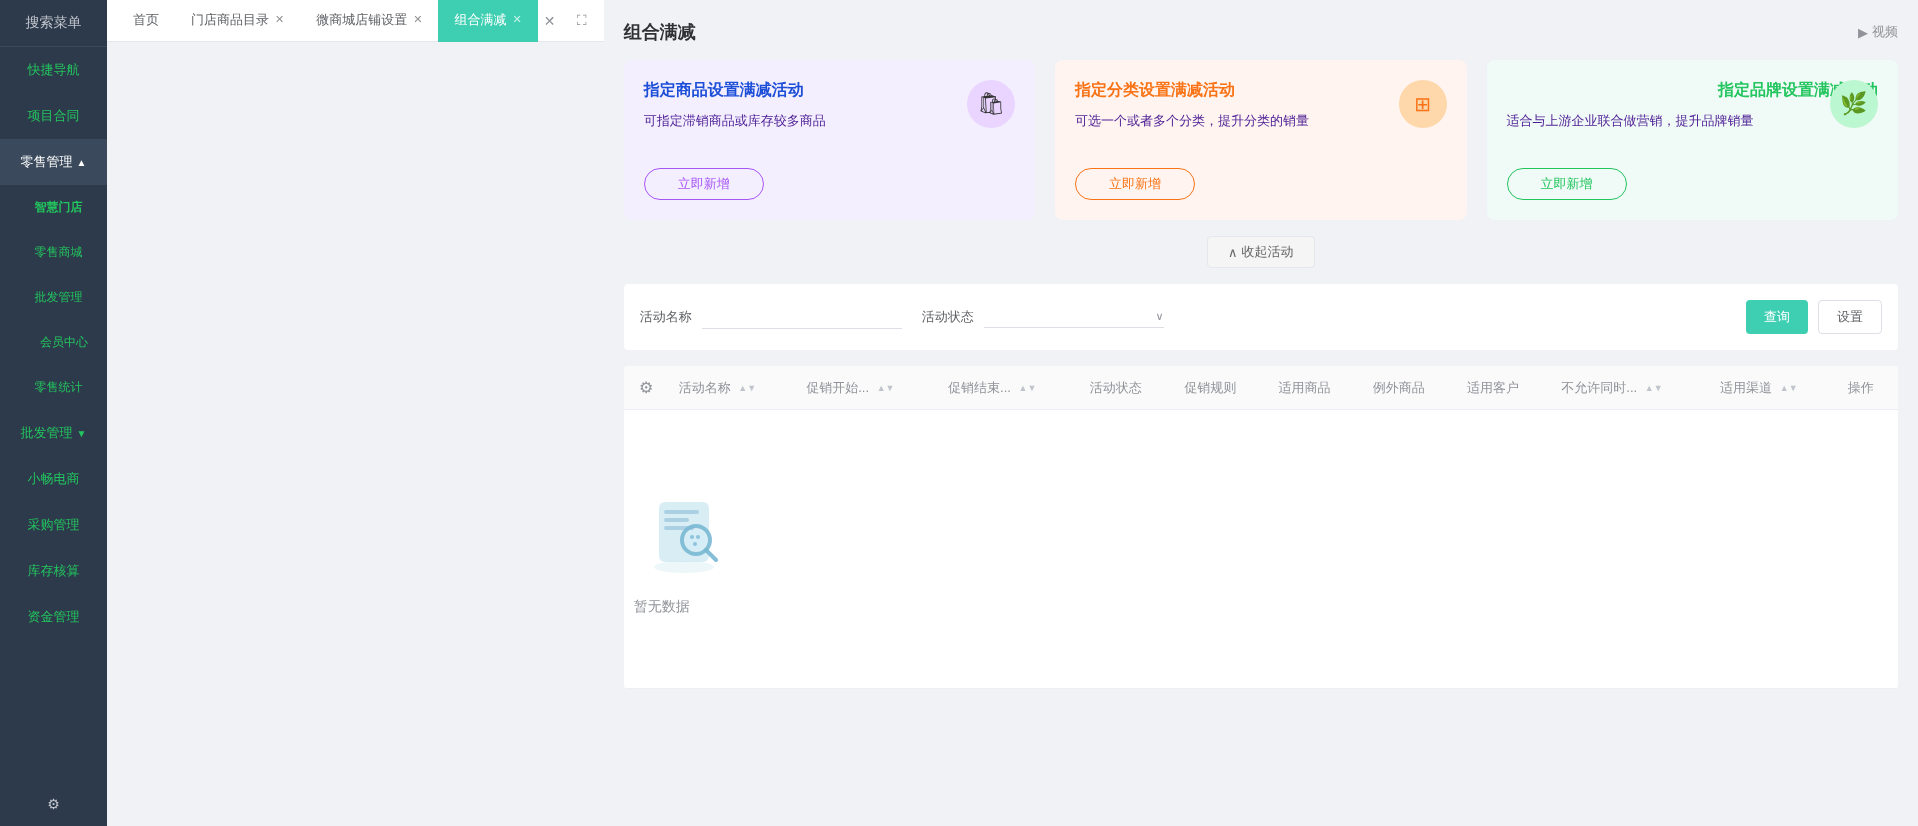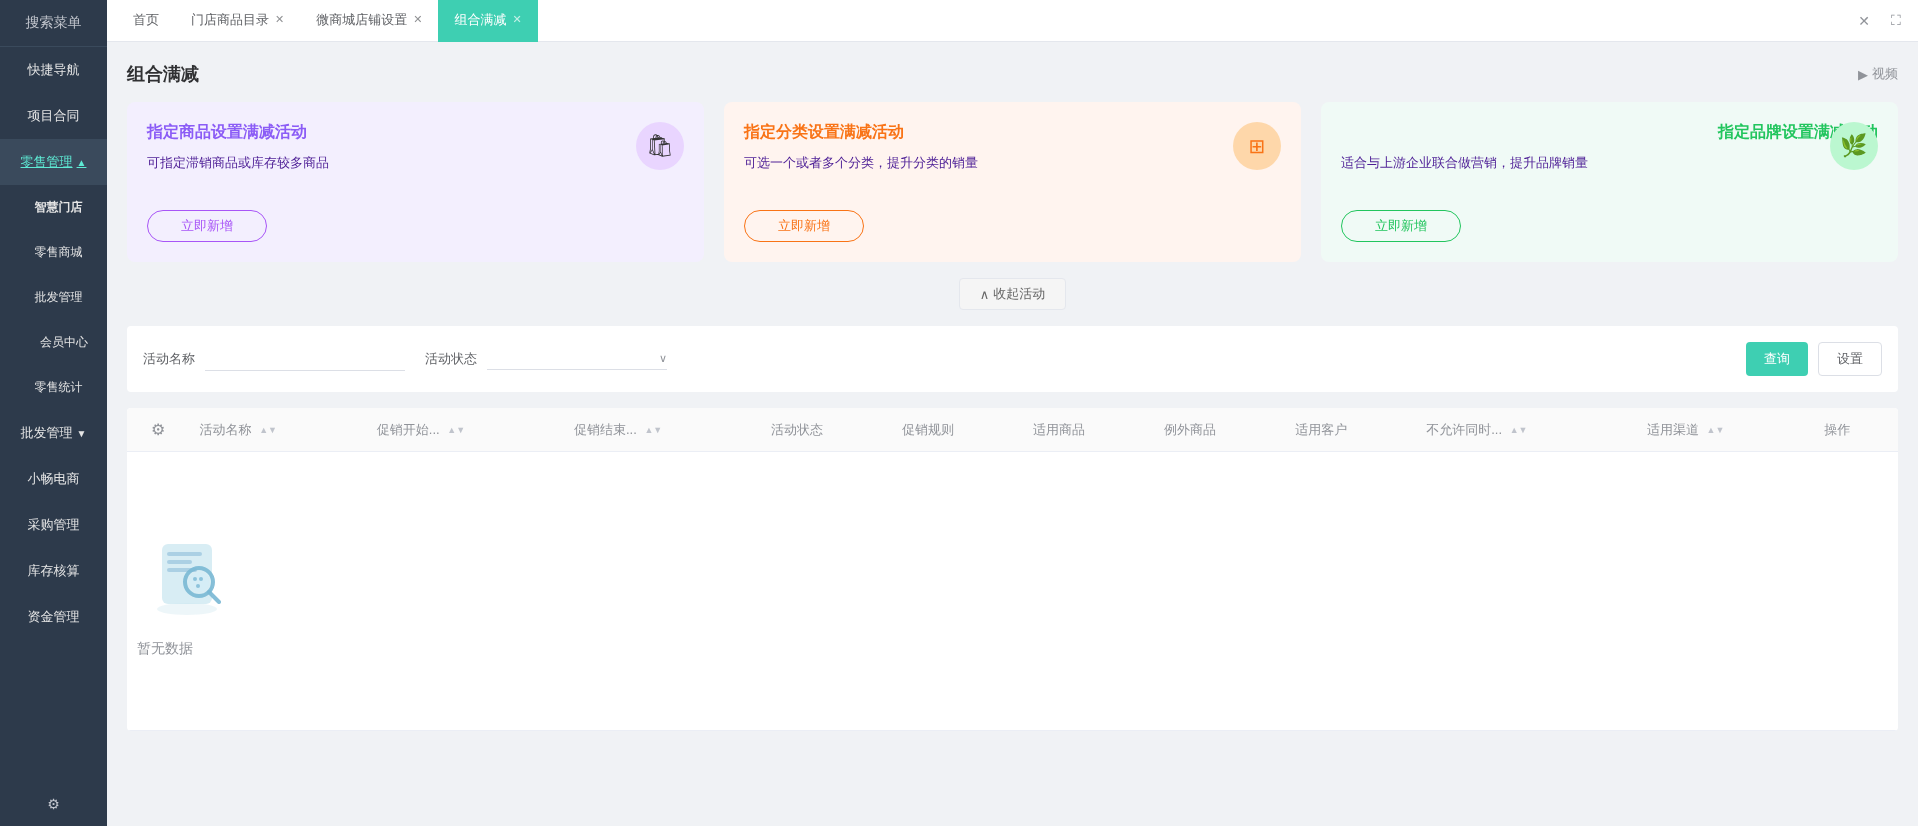--- a/index.html
+++ b/index.html
@@ -19,41 +19,41 @@
       padding: 14px 10px;
       font-size: 14px;
       color: #c0c4cc;
       cursor: pointer;
       border-bottom: 1px solid #3a4a5c;
       text-align: center;
     }
     .sidebar-item {
       padding: 14px 10px;
       font-size: 13px;
-      color: #e5e5e5;
+      color: #22c55e;
       cursor: pointer;
       text-align: center;
       transition: background 0.2s;
     }
-    .sidebar-item.active { background: #3a4a5c; color: #5eead4; text-decoration: underline; }
+    .sidebar-item.active { background: #3a4a5c; color: #ffffff; }
     .sidebar-item.with-arrow { display: flex; justify-content: center; align-items: center; gap: 4px; }
     .sidebar-item.with-arrow .arrow { font-size: 10px; }
     .sidebar-bottom {
       margin-top: auto;
       padding: 14px 10px;
       text-align: center;
       cursor: pointer;
       color: #c0c4cc;
     }
 
     
     .main {
       flex: 1;
       display: flex;
-      flex-direction: column;
+      flex-direction: row;
       overflow: hidden;
       background: #f0f2f5;
     }
 
     
     .tab-bar {
       display: flex;
       align-items: center;
       background: #fff;
       border-bottom: 1px solid #e4e7ed;
@@ -147,21 +147,21 @@
     }
     .card-purple { background: #f3effe; }
     .card-orange { background: #fff4ef; }
     .card-green { background: #f0faf6; }
 
     .card-title {
       font-size: 16px;
       font-weight: 600;
       margin-bottom: 10px;
     }
-    .card-purple .card-title { color: #8b5cf6; }
+    .card-purple .card-title { color: #1d4ed8; }
     .card-orange .card-title { color: #f97316; }
     .card-green .card-title { color: #22c55e; text-align: right; }
 
     .card-desc {
       font-size: 13px;
       color: #4c1d95;
       margin-bottom: 20px;
       line-height: 1.5;
     }
 

